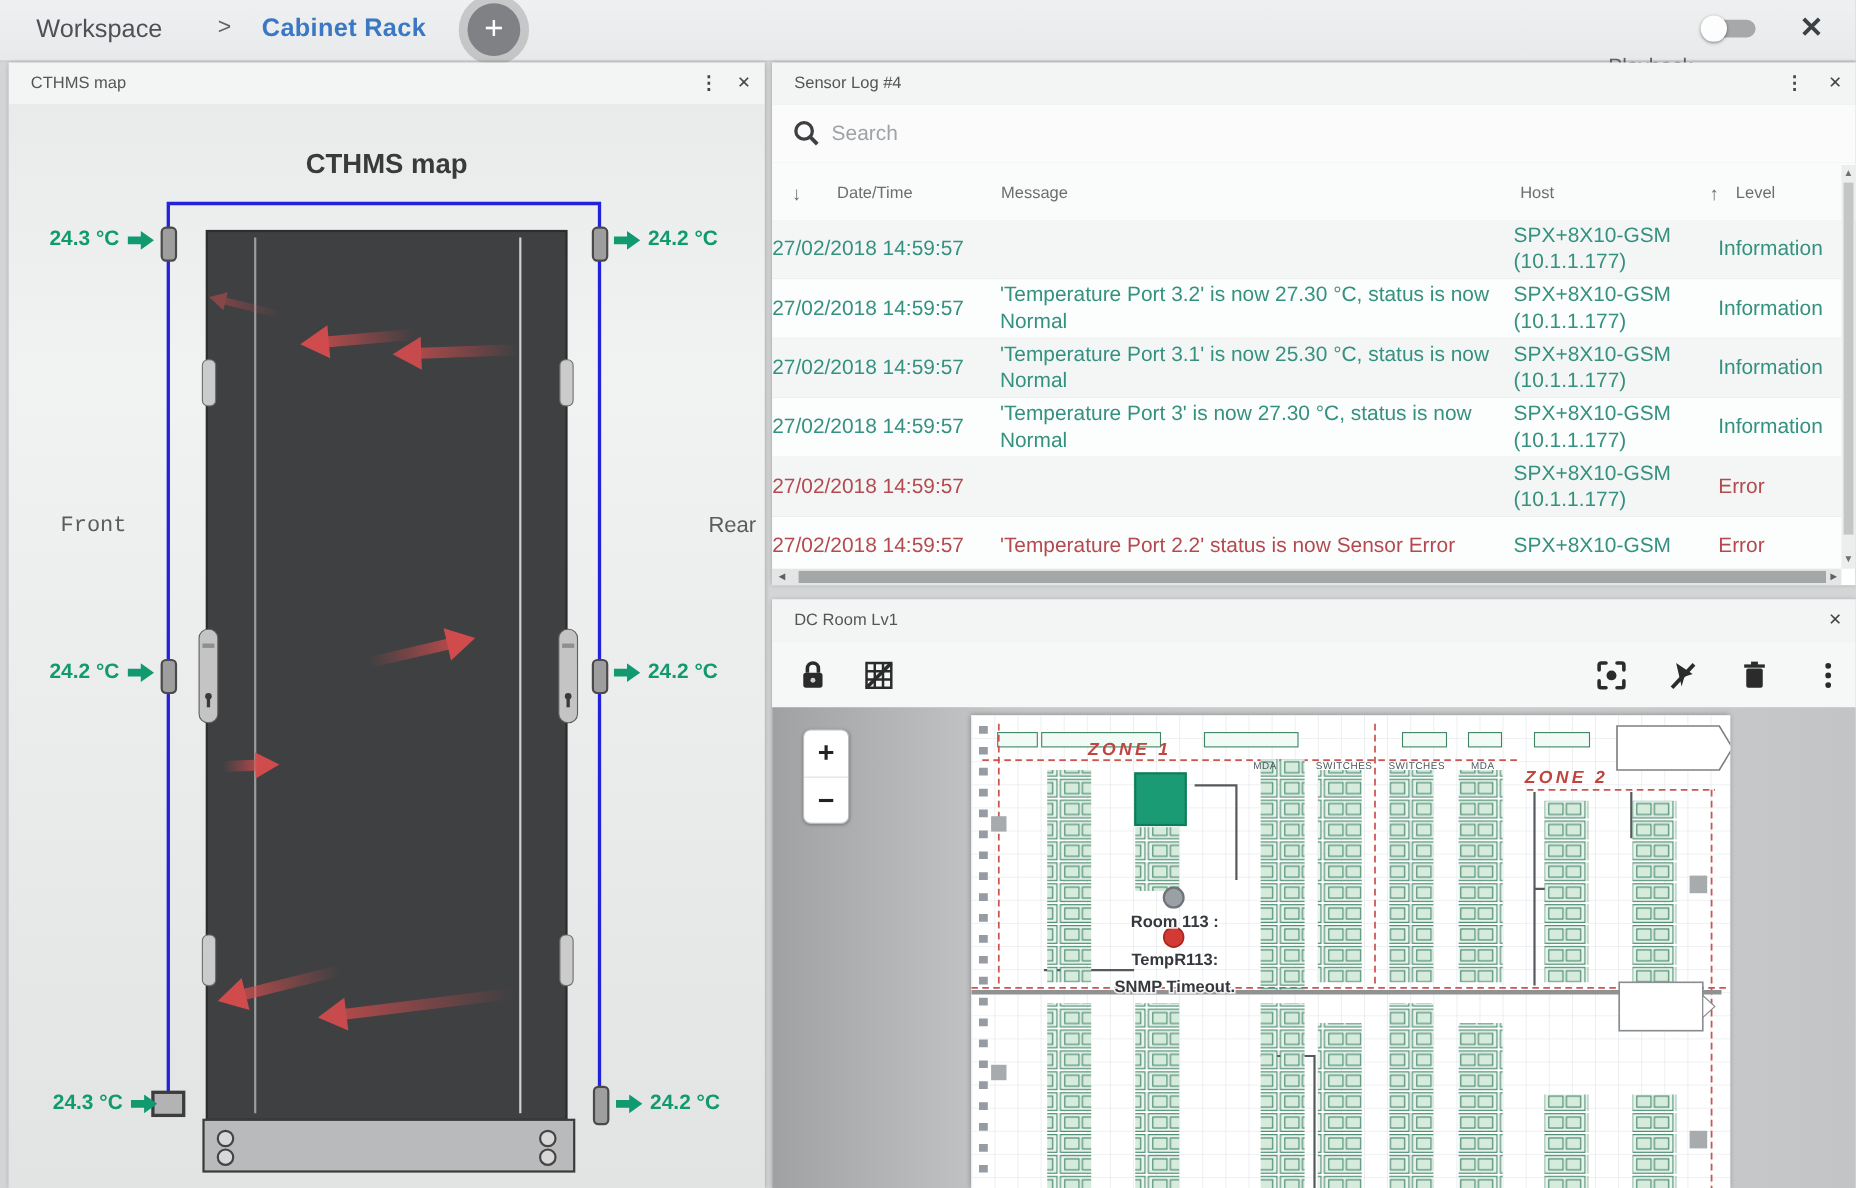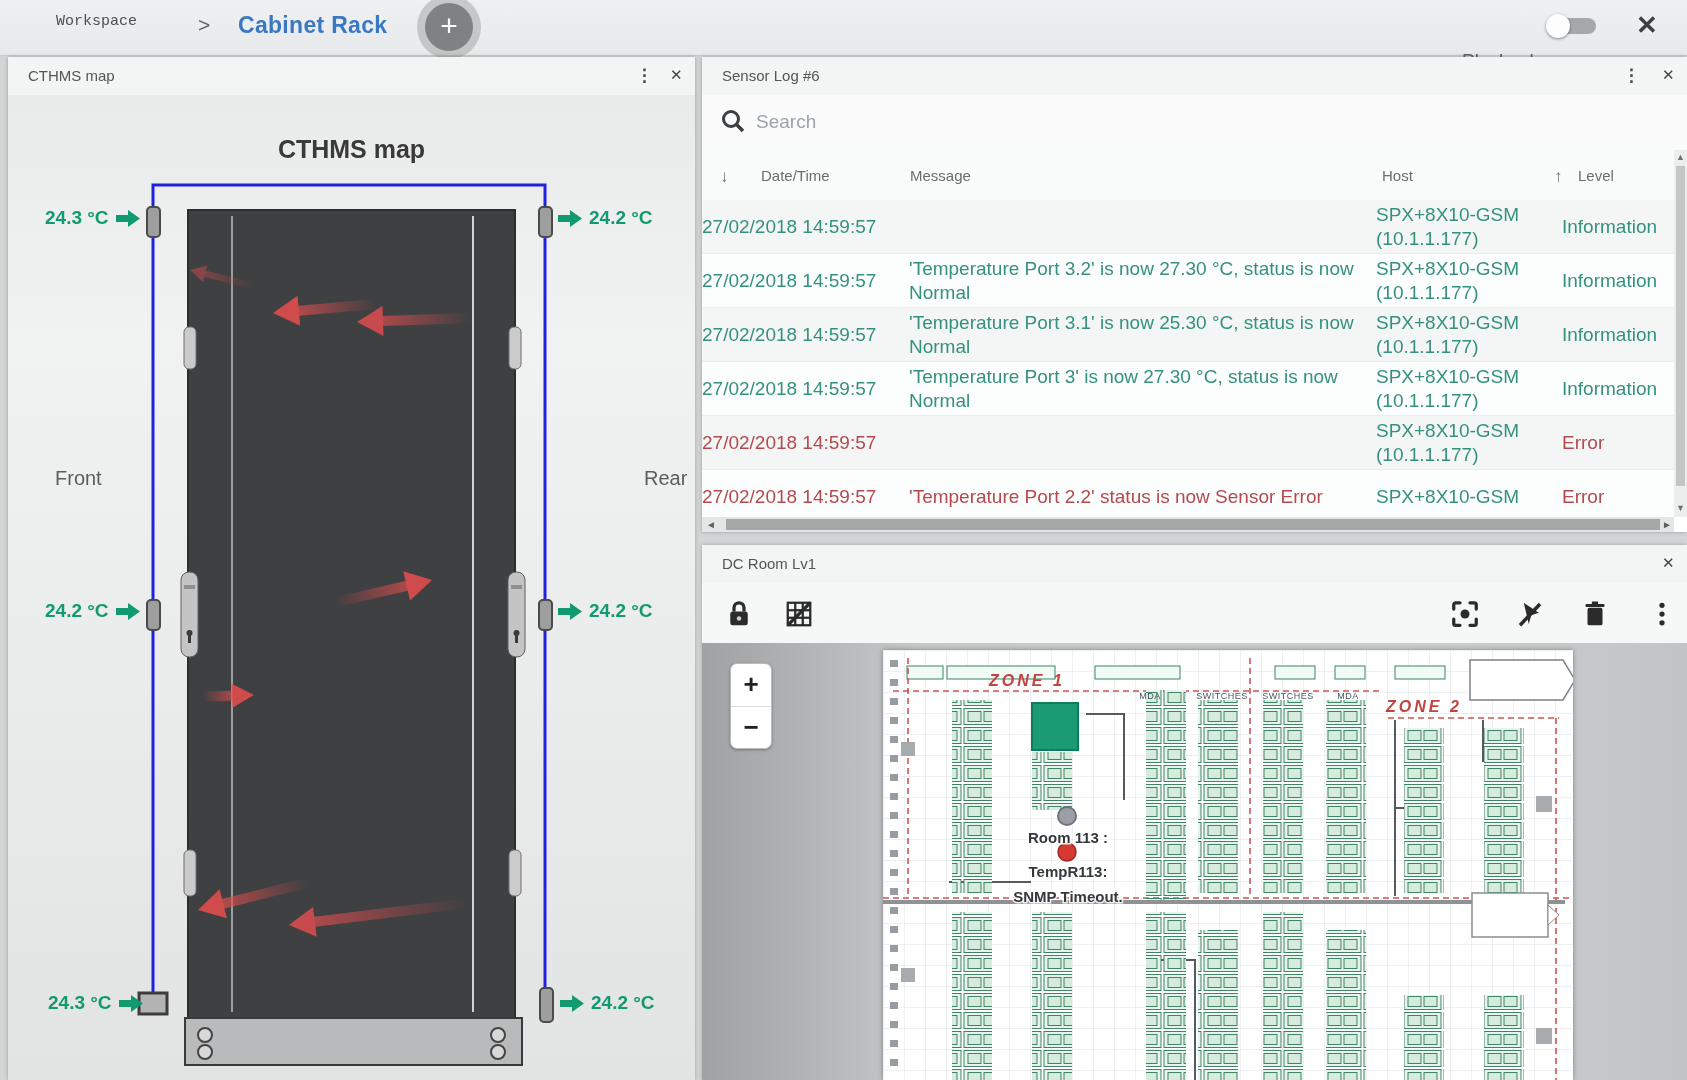--- a/index.html
+++ b/index.html
@@ -4,21 +4,21 @@
 <style>
   html,body{margin:0;padding:0;}
   body{width:1687px;height:1080px;position:relative;background:#d4d5d6;
        font-family:"Liberation Sans",sans-serif;overflow:hidden;
        -webkit-font-smoothing:antialiased;}
   .abs{position:absolute;}
 
   
   #topbar{left:0;top:0;width:1687px;height:55px;
     background:linear-gradient(#eef0f1,#e7e9ea);border-bottom:1px solid #c9cbcc;}
-  .crumb-ws{left:56px;top:13px;font-size:15px;color:#4d5156;font-family:Liberation Mono, monospace;}
+  .crumb-ws{left:33px;top:13px;font-size:23px;color:#4d5156;}
   .crumb-sep{left:198px;top:13px;font-size:21px;color:#5f6368;}
   .crumb-page{left:238px;top:12px;font-size:23px;color:#3b78c4;font-weight:bold;letter-spacing:.3px;}
   .add-btn{left:425px;top:3px;width:48px;height:48px;border-radius:50%;
     background:#7f8184;color:#fff;font-size:30px;line-height:46px;text-align:center;
     box-shadow:0 0 0 8px rgba(150,152,154,.45);cursor:pointer;}
   .playback-label{left:1462px;top:17px;font-size:19px;color:#5f6368;margin-top:33px;}
   .toggle{left:1550px;top:18px;width:46px;height:16px;border-radius:8px;background:#a6a8aa;}
   .toggle .knob{position:absolute;left:-4px;top:-4px;width:24px;height:24px;border-radius:50%;
     background:#fdfdfd;box-shadow:0 1px 3px rgba(0,0,0,.45);}
   .topbar-close{left:1636px;top:10px;font-size:26px;color:#3c4043;font-weight:bold;cursor:pointer;}
@@ -108,21 +108,21 @@
 </div>
 
 <div id="cthms-panel" class="abs panel">
   <div class="panel-header">
     <span class="ph-title">CTHMS map</span>
     <span class="ph-kebab" style="left:628px;">⋮</span>
     <span class="ph-close" style="left:662px;">✕</span>
   </div>
   <div id="cthms-body">
     <div class="abs cthms-title">CTHMS map</div>
-    <div class="abs side-label" style="left:47px;top:372px;">Front</div>
+    <div class="abs side-label" style="left:47px;top:372px;font-family:Liberation Mono, monospace;">Front</div>
     <div class="abs side-label" style="left:636px;top:372px;">Rear</div>
 
     <svg class="abs" style="left:0;top:0;" width="687" height="985" viewBox="0 0 687 985">
       <defs>
         <linearGradient id="tailfade" x1="0" y1="0" x2="1" y2="0">
           <stop offset="0" stop-color="#e04e4e" stop-opacity="0"></stop>
           <stop offset="1" stop-color="#e04e4e" stop-opacity="0.85"></stop>
         </linearGradient>
       </defs>
 
@@ -226,21 +226,21 @@
       <svg width="24" height="17" viewBox="0 0 24 17">
           <polygon points="0,5 12,5 12,0 24,8.5 12,17 12,12 0,12" fill="#119a6f"></polygon>
         </svg>
       <span class="temp-val">24.2 °C</span>
     </div>
   </div>
 </div>
 
 <div id="sensor-panel" class="abs panel">
   <div class="panel-header">
-    <span class="ph-title">Sensor Log #6</span>
+    <span class="ph-title">Sensor Log #4</span>
     <span class="ph-kebab" style="left:921px;">⋮</span>
     <span class="ph-close" style="left:960px;">✕</span>
   </div>
 
   <div id="search-row">
     <svg class="abs" style="left:18px;top:13px;" width="26" height="26" viewBox="0 0 26 26">
       <circle cx="11" cy="11" r="7.5" fill="none" stroke="#3c4043" stroke-width="3"></circle>
       <line x1="16.5" y1="16.5" x2="23" y2="23" stroke="#3c4043" stroke-width="3.5"></line>
     </svg>
     <input id="search-input" type="text" placeholder="Search" style="">

